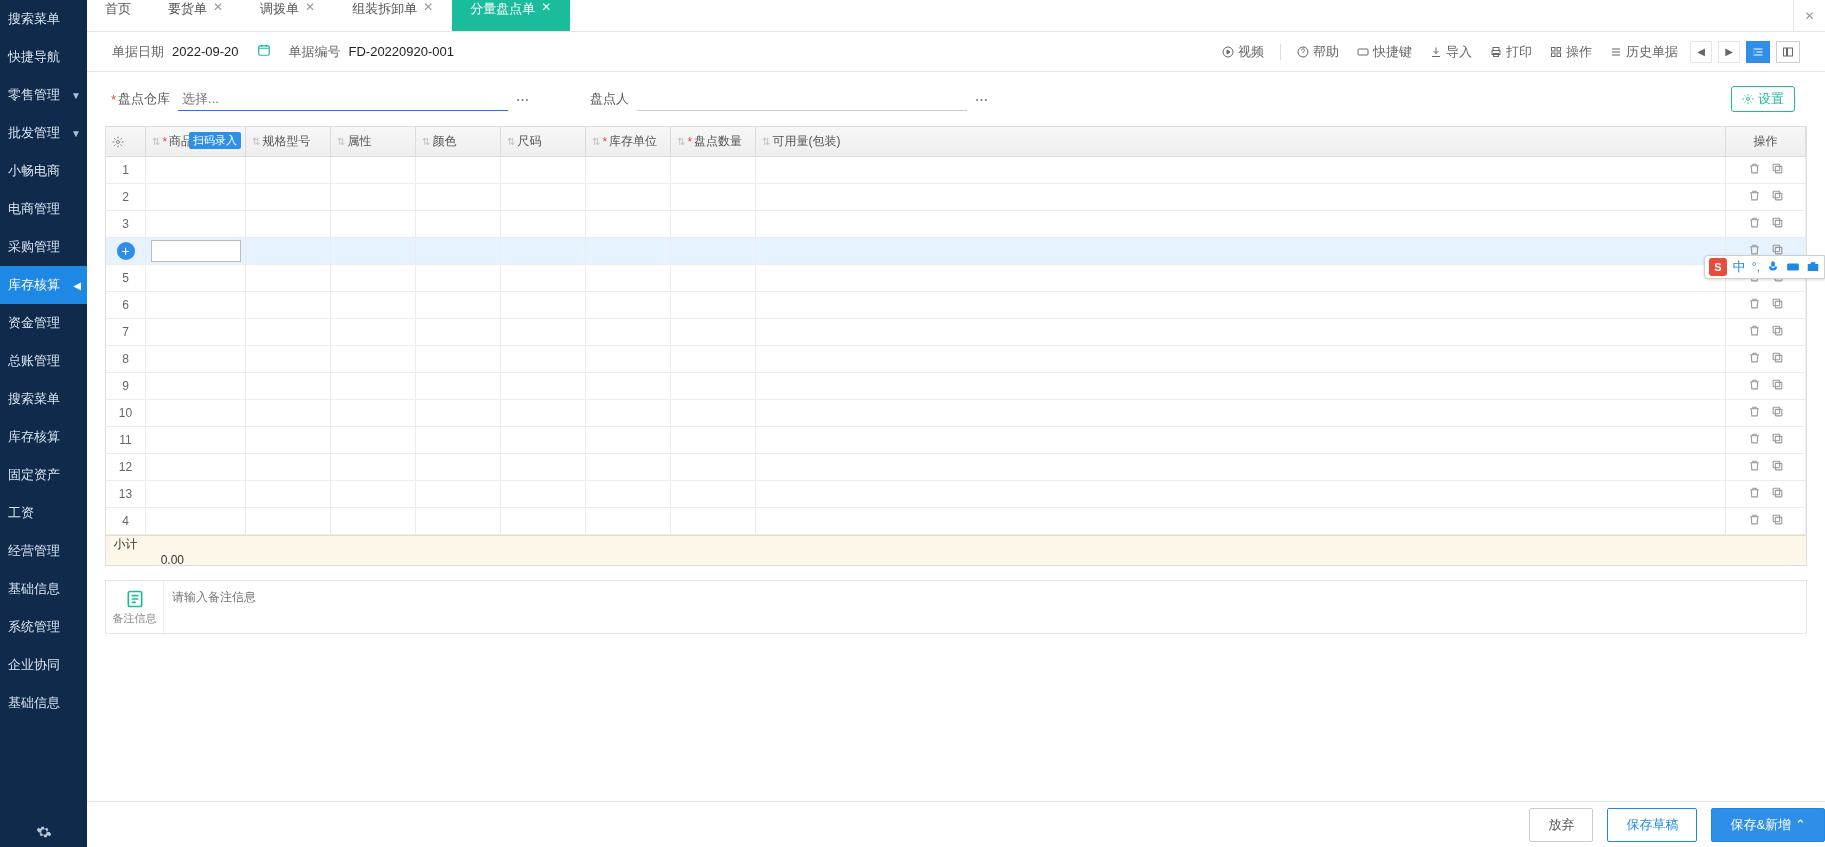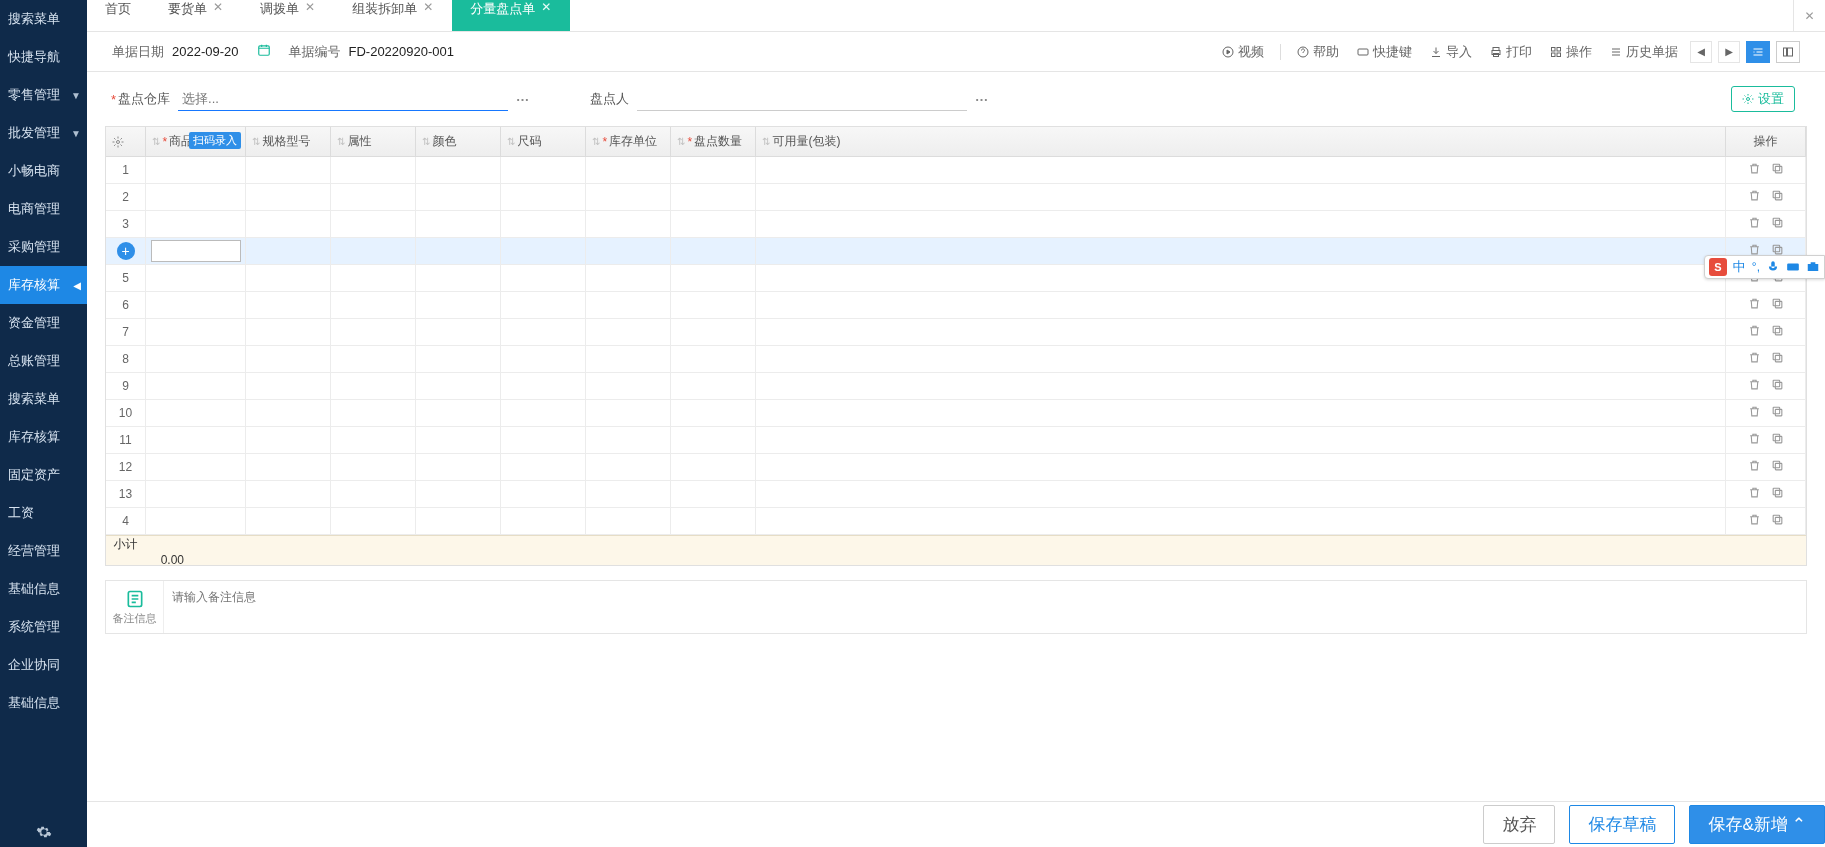--- a/index.html
+++ b/index.html
@@ -61,21 +61,21 @@
 .col-ops { width:80px; }
 .rowops { display:flex; gap:10px; align-items:center; justify-content:center; color:#999; }
 .rowops span { cursor:pointer; }
 .subtotal { display:flex; height:30px; background:#fdf7e9; border-top:1px solid #e6ddc6;flex-direction:column; }
 .subtotal .td { border-right:1px solid transparent; display:flex; align-items:center; font-size:12px; }
 .remark-bar { display:flex; align-items:stretch; margin:4px 18px; border:1px solid #e5e5e5; height:54px; }
 .remark-bar .remark-ico { width:58px; display:flex; flex-direction:column; align-items:center; justify-content:center; color:#1abc9c; border-right:1px solid #eee; }
 .remark-bar .remark-ico .txt { color:#888; font-size:11px; margin-top:2px;font-family:Liberation Mono, monospace; }
 .remark-bar textarea { flex:1; border:none; outline:none; resize:none; padding:8px; font-size:12px; font-family:inherit; }
 .footer { margin-top:auto; border-top:1px solid #e5e5e5; height:46px; display:flex; align-items:center; justify-content:flex-end; padding:0 0 0 12px; gap:14px; }
-.footer .btn { padding:7px 18px; font-size:17px; cursor:pointer; border-radius:2px; }
+.footer .btn { padding:7px 18px; font-size:13px; cursor:pointer; border-radius:2px; }
 .footer .btn.ghost { border:1px solid #ccc; color:#555; background:#fff; }
 .footer .btn.outline { border:1px solid #1e88e5; color:#1e88e5; background:#fff; }
 .footer .btn.primary { border:1px solid #1e88e5; background:#2f8fe8; color:#fff; display:flex; align-items:center; gap:4px; }
 .float-ime { position:fixed; right:0; top:255px; display:flex; align-items:center; background:#fff; border:1px solid #d0d0d0; border-radius:4px 0 0 4px; padding:2px 4px; gap:6px; box-shadow:0 1px 3px rgba(0,0,0,0.15); }
 .float-ime .slogo { width:18px;height:18px;background:#e74c3c;border-radius:3px;color:#fff;display:flex;align-items:center;justify-content:center;font-weight:bold;font-size:11px;}
 .float-ime .cn { color:#1e88e5; font-size:13px; }
 .float-ime svg { display:block; }
 </style>
 </head>
 <body>

